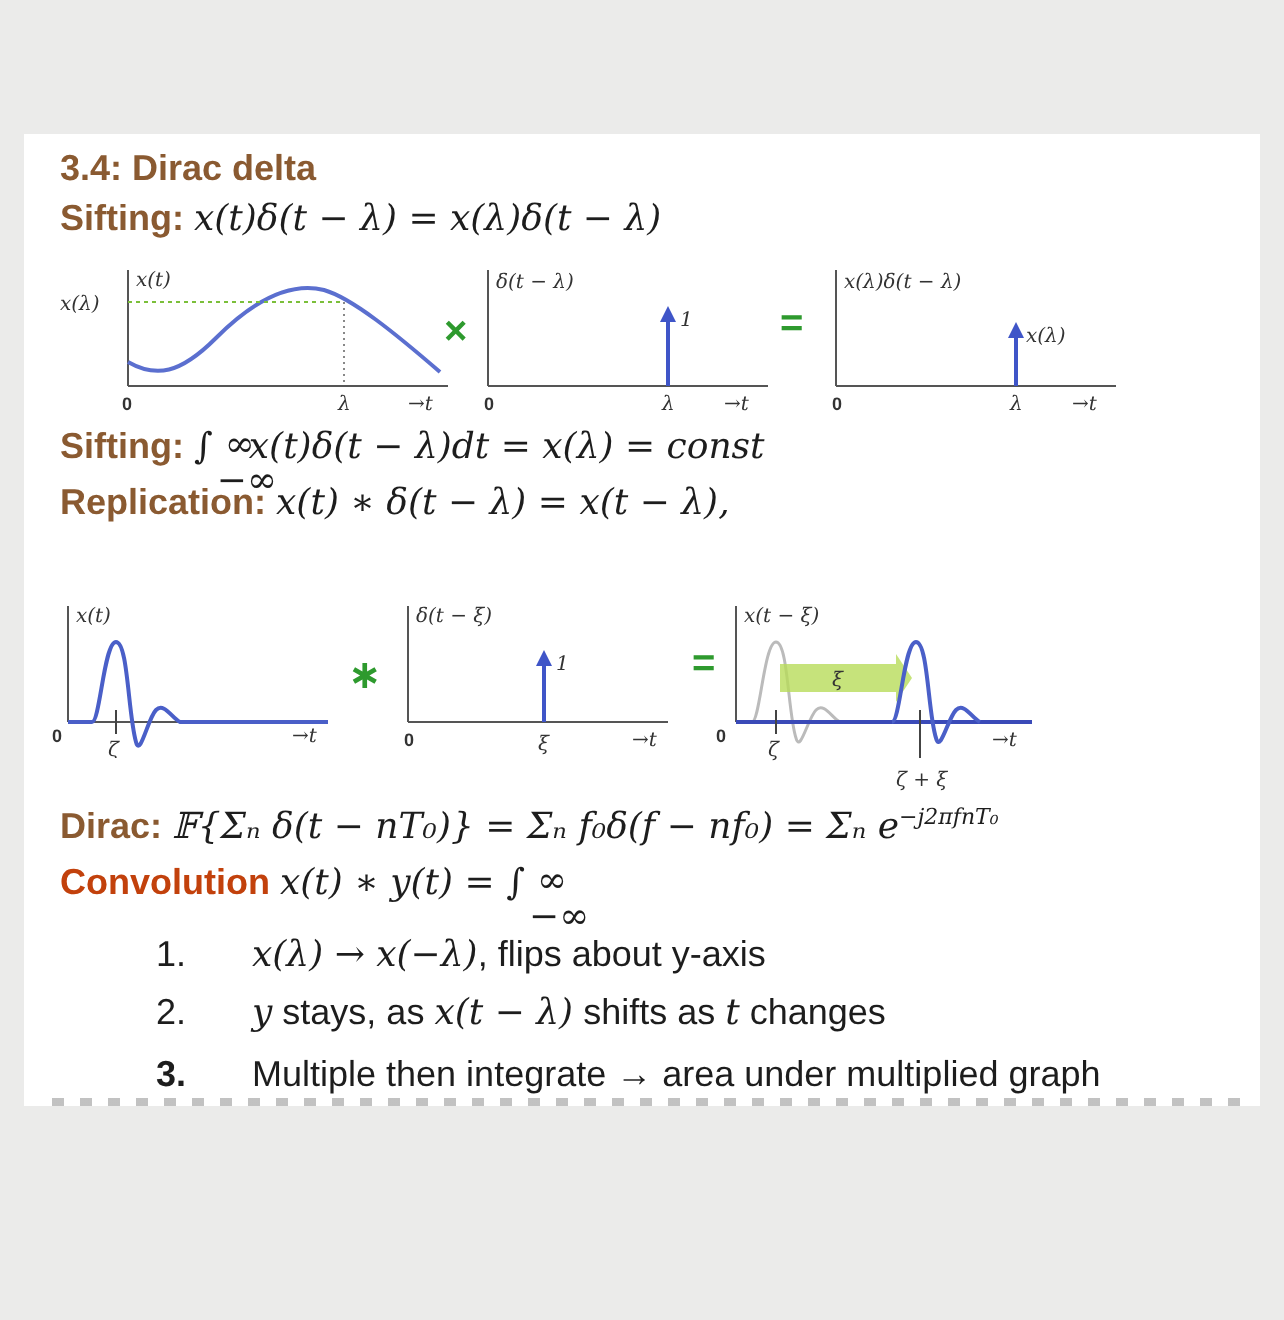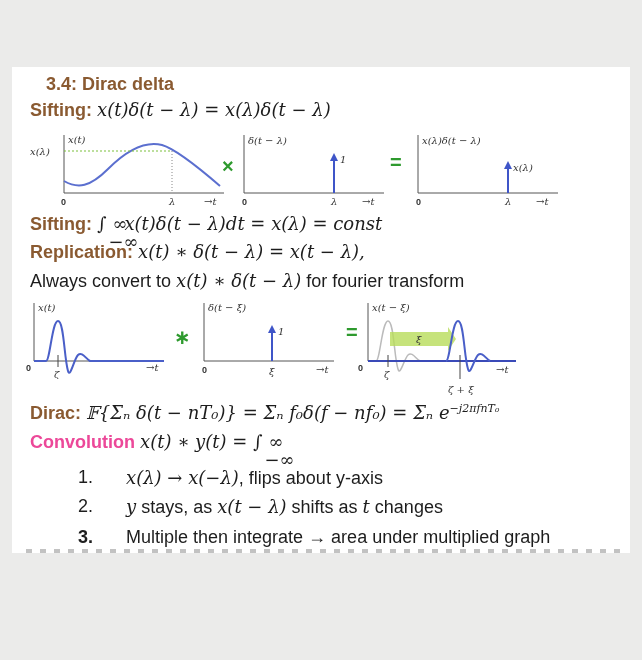--- a/index.html
+++ b/index.html
@@ -18,27 +18,27 @@
     overflow: hidden;
   }
   .line {
     position: absolute;
     left: 18px;
     white-space: nowrap;
     color: #1d1d1d;
     font-size: 18px;
   }
   .label-brown { color: #8a5a31; font-weight: bold; }
-  .label-olive { color: #ec4899; font-weight: bold; }
+  .label-olive { color: #c2410c; font-weight: bold; }
   .math { font-family: "DejaVu Serif", "Liberation Serif", serif; font-style: italic; font-size: 18px; }
   .sup { font-size: 11px; vertical-align: super; }
   .limits { display: inline-block; position: relative; width: 18px; font-size: 10px; vertical-align: middle; }
   .limits .hi { position: absolute; top: -12px; left: 6px; }
   .limits .lo { position: absolute; top: 6px; left: 2px; }
-  .title { top: 7px; font-size: 18px; margin-left: 16px; }
+  .title { top: 7px; font-size: 18px; }
   .graph { position: absolute; }
   .graph svg { display: block; }
   .glabel { font-family: "DejaVu Serif", serif; font-style: italic; font-size: 10px; fill: #333; }
   .gnum { font-family: "Liberation Sans", sans-serif; font-weight: bold; font-size: 9px; fill: #333; }
   .op { position: absolute; font-weight: bold; color: #2e9a2e; font-size: 20px; }
   .list-item { position: absolute; white-space: nowrap; font-size: 18px; color: #1d1d1d; }
   .list-num { position: absolute; left: 0; }
   .list-text { position: absolute; left: 48px; }
   .cutoff {
     position: absolute; left: 14px; top: 482px; width: 600px; height: 4px;
@@ -108,23 +108,20 @@
   <div class="line" style="top:146px;">
     <span class="label-brown">Sifting:</span>
     <span class="math">∫</span><span class="limits"><span class="hi math">∞</span><span class="lo math">−∞</span></span><span class="math">x(t)δ(t − λ)dt = x(λ) = const</span>
   </div>
 
   <div class="line" style="top:174px;">
     <span class="label-brown">Replication:</span>
     <span class="math">x(t) ∗ δ(t − λ) = x(t − λ),</span>
   </div>
 
-  <div class="line" style="top:203px;">
-    <span>Always convert to </span><span class="math">x(t) ∗ δ(t − λ)</span><span> for fourier transform</span>
-  </div>
 
   <div class="graph" style="left:12px; top:232px;">
     <svg width="150" height="80">
       <line x1="10" y1="4" x2="10" y2="62" stroke="#555" stroke-width="1"></line>
       <line x1="10" y1="62" x2="140" y2="62" stroke="#555" stroke-width="1"></line>
       <path d="M10 62 L22 62 C26 62, 28 22, 34 22 C40 22, 40 58, 44 72 C46 80, 50 60, 54 56 C58 52, 62 60, 66 62 L140 62" fill="none" stroke="#4a5fc8" stroke-width="2"></path>
       <line x1="34" y1="56" x2="34" y2="68" stroke="#444" stroke-width="1"></line>
       <text class="glabel" x="14" y="12">x(t)</text>
       <text class="gnum" x="2" y="72">0</text>
       <text class="glabel" x="30" y="79">ζ</text>

